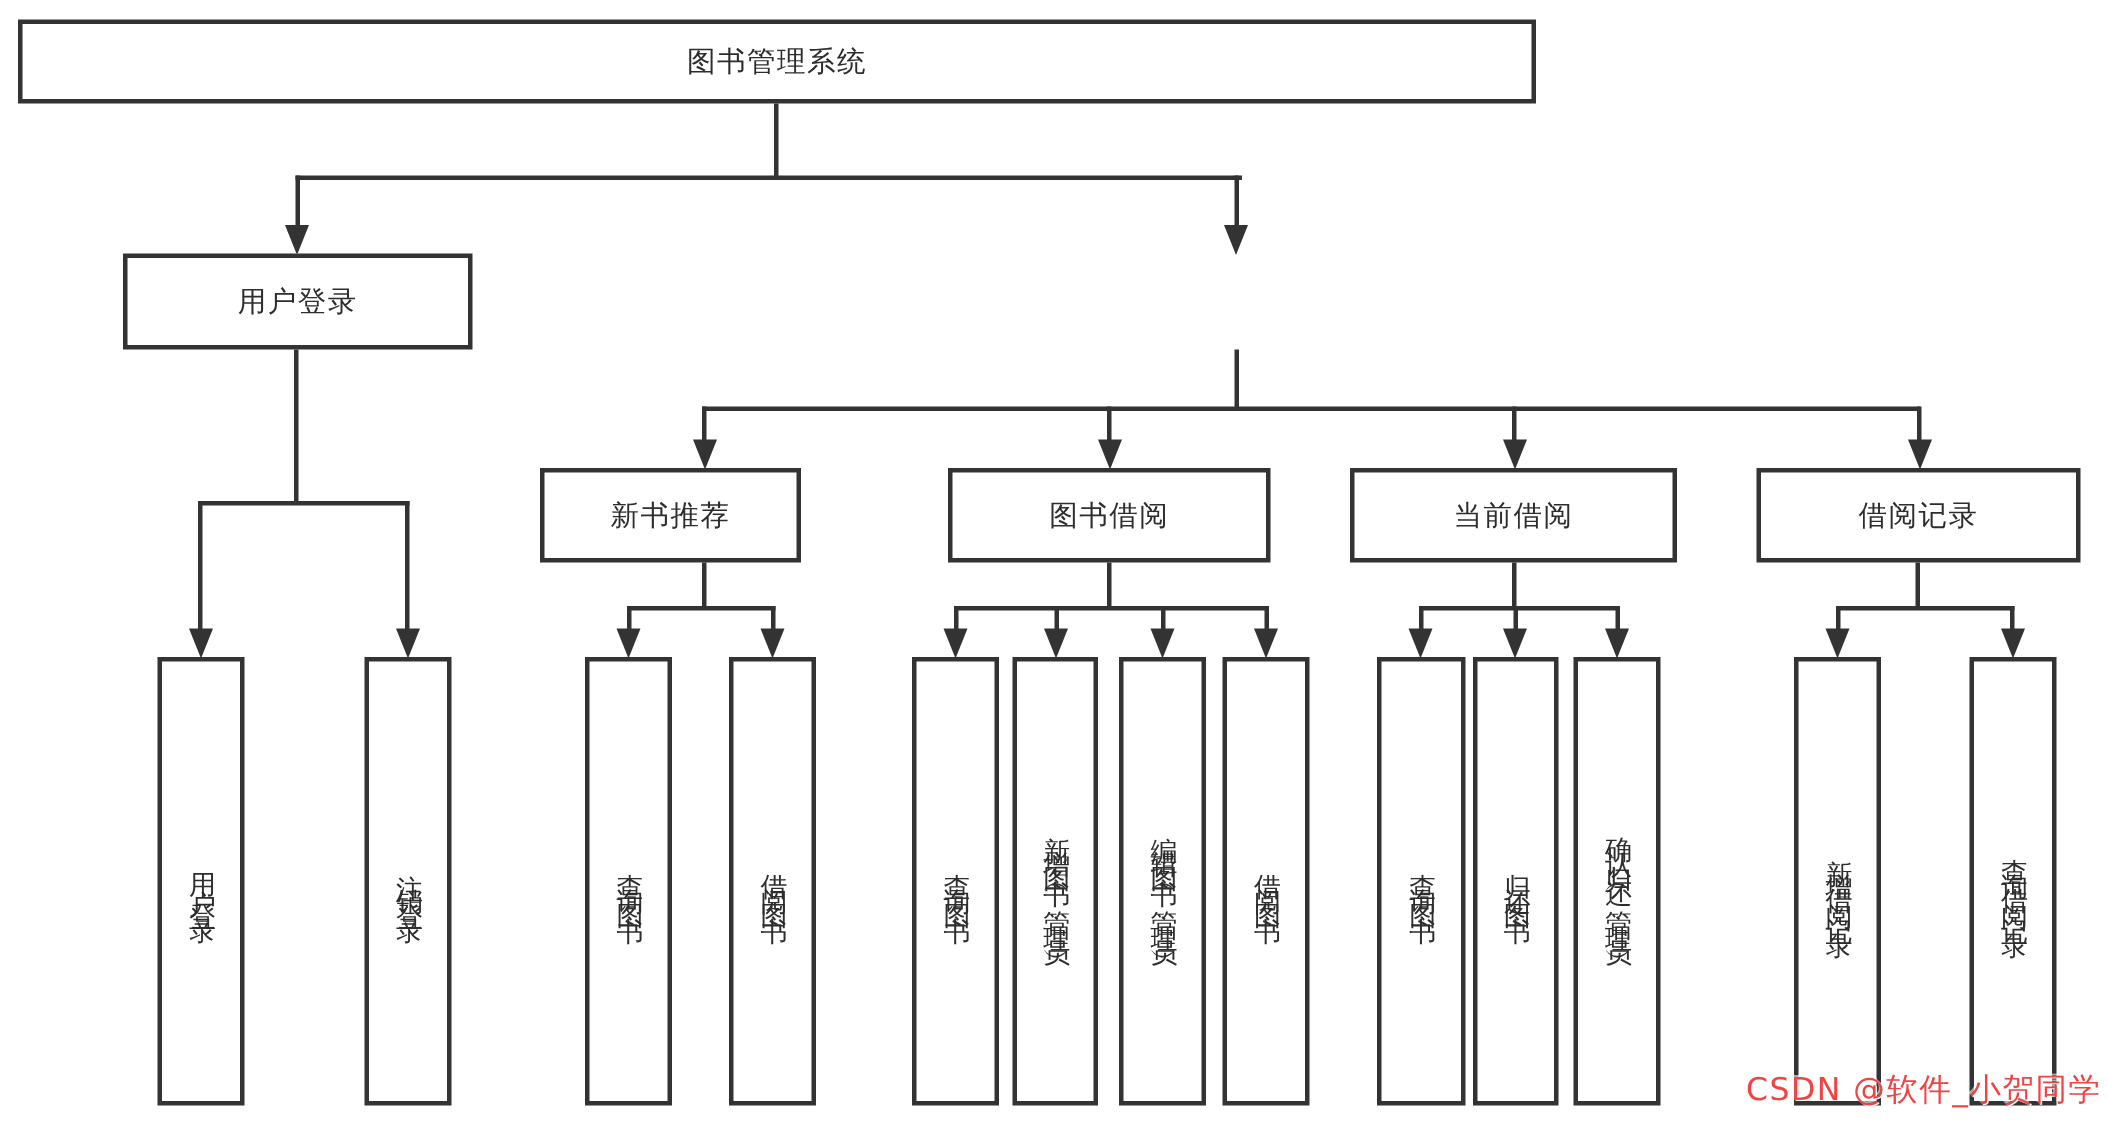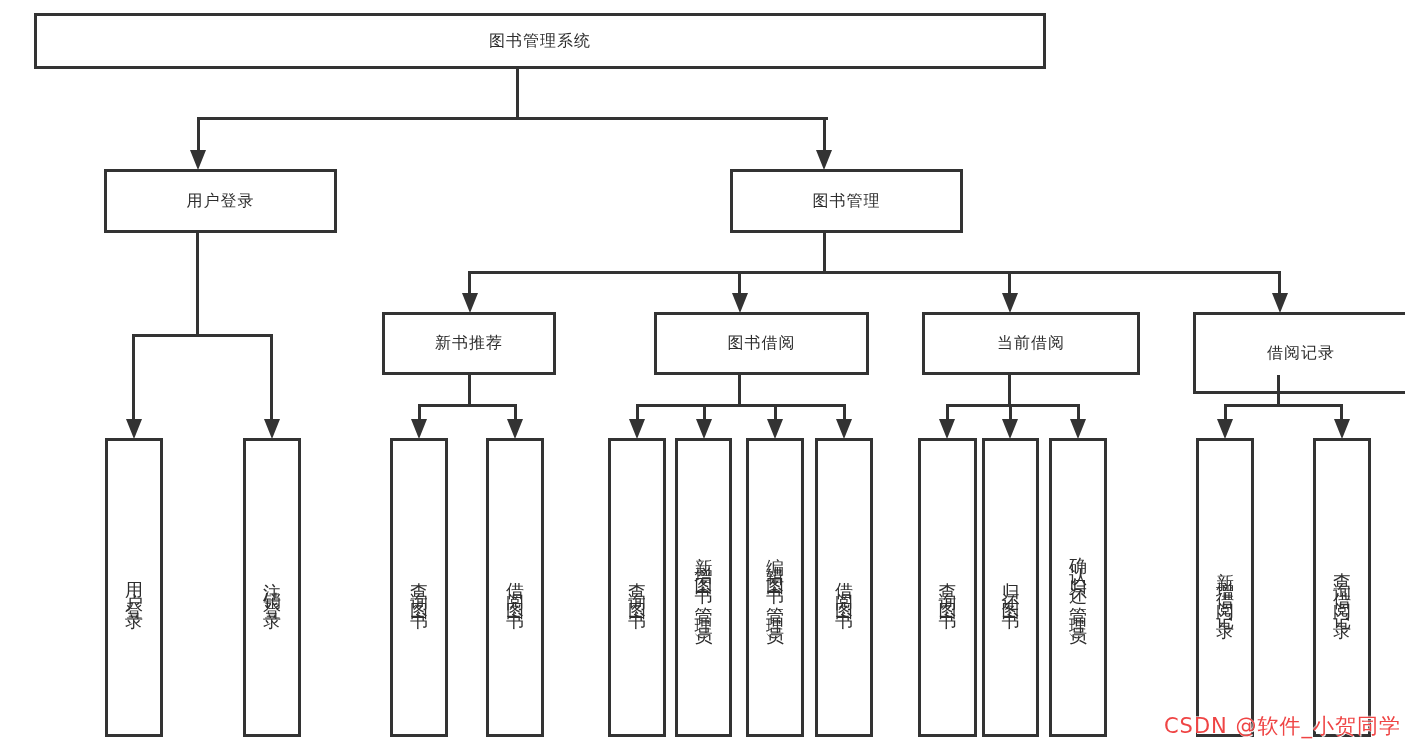--- a/index.html
+++ b/index.html
@@ -5,21 +5,21 @@
   html,body{margin:0;padding:0;background:#fff;}
   .stage{
     position:relative;width:1405px;height:747px;background:#fff;
     font-family:"DejaVu Sans","Liberation Sans",sans-serif;
     overflow:hidden;color:#2d2d2d;
   }
   .node{
     position:absolute;box-sizing:border-box;border:3px solid #333;
     background:#fff;display:flex;align-items:center;justify-content:center;
   }
-  .node.h{font-size:16px;letter-spacing:1px;margin-left:22px;}
+  .node.h{font-size:19px;letter-spacing:1px;}
   .vtext{
     writing-mode:vertical-rl;text-orientation:mixed;
     font-size:18px;letter-spacing:0.55em;line-height:1;
   }
   .vl{position:absolute;width:3px;background:#333;}
   .hl{position:absolute;height:3px;background:#333;}
   .ar{
     position:absolute;width:0;height:0;
     border-left:8px solid transparent;border-right:8px solid transparent;
     border-top:20px solid #333;
@@ -42,23 +42,20 @@
   <div class="vl" style="left:516px;top:69px;height:50px"></div>
   <div class="hl" style="left:197px;top:117px;width:631px"></div>
   <div class="vl" style="left:197px;top:117px;height:36px"></div>
   <div class="ar" style="left:190px;top:150px"></div>
   <div class="vl" style="left:823px;top:117px;height:36px"></div>
   <div class="ar" style="left:816px;top:150px"></div>
 
   <div class="node h" style="left:82px;top:169px;width:233px;height:64px">
     <span>用户登录</span>
   </div>
-  <div class="node h" style="left:708px;top:169px;width:233px;height:64px">
-    <span>图书管理</span>
-  </div>
 
   <div class="vl" style="left:196px;top:233px;height:103px"></div>
   <div class="hl" style="left:132px;top:334px;width:141px"></div>
   <div class="vl" style="left:132px;top:334px;height:86px"></div>
   <div class="ar" style="left:126px;top:419px"></div>
   <div class="vl" style="left:270px;top:334px;height:86px"></div>
   <div class="ar" style="left:264px;top:419px"></div>
 
   <div class="vl" style="left:823px;top:233px;height:41px"></div>
   <div class="hl" style="left:468px;top:271px;width:812px"></div>
@@ -73,21 +70,21 @@
 
   <div class="node h" style="left:360px;top:312px;width:174px;height:63px">
     <span>新书推荐</span>
   </div>
   <div class="node h" style="left:632px;top:312px;width:215px;height:63px">
     <span>图书借阅</span>
   </div>
   <div class="node h" style="left:900px;top:312px;width:218px;height:63px">
     <span>当前借阅</span>
   </div>
-  <div class="node h" style="left:1171px;top:312px;width:216px;height:82px">
+  <div class="node h" style="left:1171px;top:312px;width:216px;height:63px">
     <span>借阅记录</span>
   </div>
 
   <div class="vl" style="left:468px;top:375px;height:31px"></div>
   <div class="hl" style="left:418px;top:404px;width:99px"></div>
   <div class="vl" style="left:418px;top:404px;height:17px"></div>
   <div class="ar" style="left:411px;top:419px"></div>
   <div class="vl" style="left:514px;top:404px;height:17px"></div>
   <div class="ar" style="left:507px;top:419px"></div>
 

